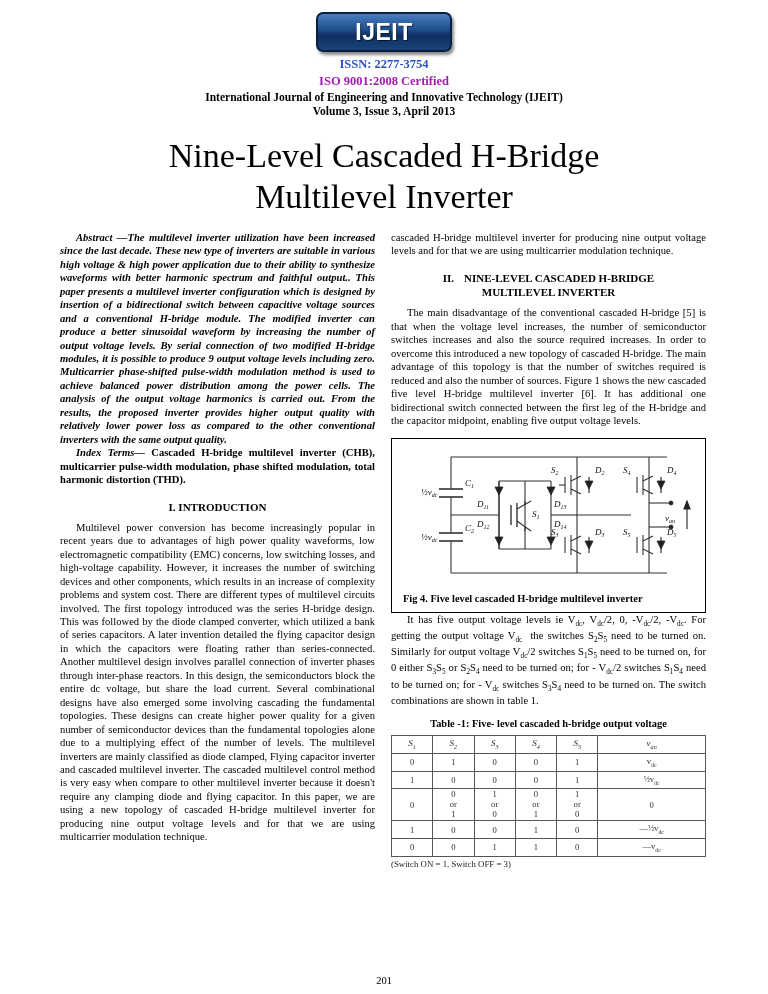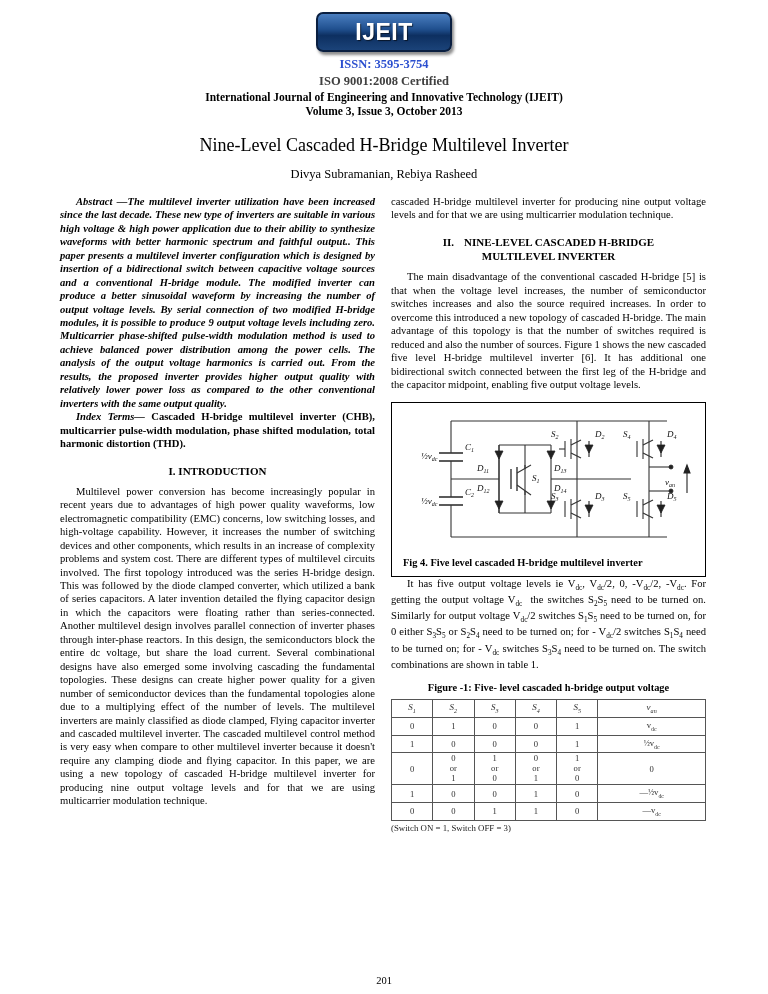--- a/index.html
+++ b/index.html
@@ -46,41 +46,41 @@
     letter-spacing: 0.5px;
     text-shadow: 1px 1px 1px rgba(0,0,0,0.6);
   }
   .issn {
     color: #2b4fcf;
     font-weight: bold;
     font-size: 12.5px;
     margin: 1px 0 0 0;
   }
   .iso {
-    color: #404040;
+    color: #a21caf;
     font-weight: bold;
     font-size: 12.5px;
     margin: 2px 0 0 0;
     font-family: Liberation Serif, serif;
   }
   .journal-name {
     font-weight: bold;
     font-size: 11.5px;
     margin: 2px 0 0 0;
   }
   .volume {
     font-weight: bold;
     font-size: 11.5px;
     margin: 2px 0 0 0;
   }
 
   
   .title {
     text-align: center;
-    font-size: 18px;
+    font-size: 34px;
     line-height: 1.22;
     margin: 18px 52px 0 52px;
     font-weight: normal;
   }
   .authors {
     text-align: center;
     font-size: 12.5px;
     margin: 10px 0 0 0;
   }
 
@@ -179,28 +179,27 @@
 <body>
 
 <div class="page">
 
   <div class="masthead">
     <div class="logo-wrap">
       <div class="logo">
         <span class="logo-text">IJEIT</span>
       </div>
     </div>
-    <div class="issn">ISSN: 3595-3754</div>
+    <div class="issn">ISSN: 2277-3754</div>
     <div class="iso">ISO 9001:2008 Certified</div>
     <div class="journal-name">International Journal of Engineering and Innovative Technology (IJEIT)</div>
-    <div class="volume">Volume 3, Issue 3, October 2013</div>
+    <div class="volume">Volume 3, Issue 3, April 2013</div>
   </div>
 
   <div class="title">Nine-Level Cascaded H-Bridge Multilevel Inverter</div>
-  <div class="authors">Divya Subramanian, Rebiya Rasheed</div>
 
   <div class="columns">
 
     <div class="col">
 
       <p class="abstract"><span class="lead">Abstract —</span><span>The multilevel inverter utilization have been increased since the last decade. These new type of inverters are suitable in various high voltage &amp; high power application due to their ability to synthesize waveforms with better harmonic spectrum and faithful output.. This paper presents a multilevel inverter configuration which is designed by insertion of a bidirectional switch between capacitive voltage sources and a conventional H-bridge module. The modified inverter can produce a better sinusoidal waveform by increasing the number of output voltage levels. By serial connection of two modified H-bridge modules, it is possible to produce 9 output voltage levels including zero. Multicarrier phase-shifted pulse-width modulation method is used to achieve balanced power distribution among the power cells. The analysis of the output voltage harmonics is carried out. From the results, the proposed inverter provides higher output quality with relatively lower power loss as compared to the other conventional inverters with the same output quality.</span></p>
 
       <p class="index-terms"><span class="lead">Index Terms—</span><span> Cascaded H-bridge multilevel inverter (CHB), multicarrier pulse-width modulation, phase shifted modulation, total harmonic distortion (THD).</span></p>
 
       <div class="sec-head">I. INTRODUCTION</div>
@@ -338,21 +337,21 @@
             <text x="224" y="90">S<tspan font-size="6" dy="2">5</tspan></text>
             <text x="268" y="90">D<tspan font-size="6" dy="2">5</tspan></text>
             <text x="266" y="76">v<tspan font-size="6" dy="2">an</tspan></text>
           </g>
         </svg>
         <div class="figure-caption">Fig 4. Five level cascaded H-bridge multilevel inverter</div>
       </div>
 
       <p>It has five output voltage levels ie V<sub>dc</sub>, V<sub>dc</sub>/2, 0, -V<sub>dc</sub>/2, -V<sub>dc</sub>. For getting the output voltage V<sub>dc</sub>&nbsp; the switches S<sub>2</sub>S<sub>5</sub> need to be turned on. Similarly for output voltage V<sub>dc</sub>/2 switches S<sub>1</sub>S<sub>5</sub> need to be turned on, for 0 either S<sub>3</sub>S<sub>5</sub> or S<sub>2</sub>S<sub>4</sub> need to be turned on; for - V<sub>dc</sub>/2 switches S<sub>1</sub>S<sub>4</sub> need to be turned on; for - V<sub>dc</sub> switches S<sub>3</sub>S<sub>4</sub> need to be turned on. The switch combinations are shown in table 1.</p>
 
-      <div class="table-title">Figure -1: Five- level cascaded h-bridge output voltage</div>
+      <div class="table-title">Table -1: Five- level cascaded h-bridge output voltage</div>
 
       <table class="swtable">
         <thead>
           <tr>
             <th>S<sub>1</sub></th>
             <th>S<sub>2</sub></th>
             <th>S<sub>3</sub></th>
             <th>S<sub>4</sub></th>
             <th>S<sub>5</sub></th>
             <th>v<sub>an</sub></th>

